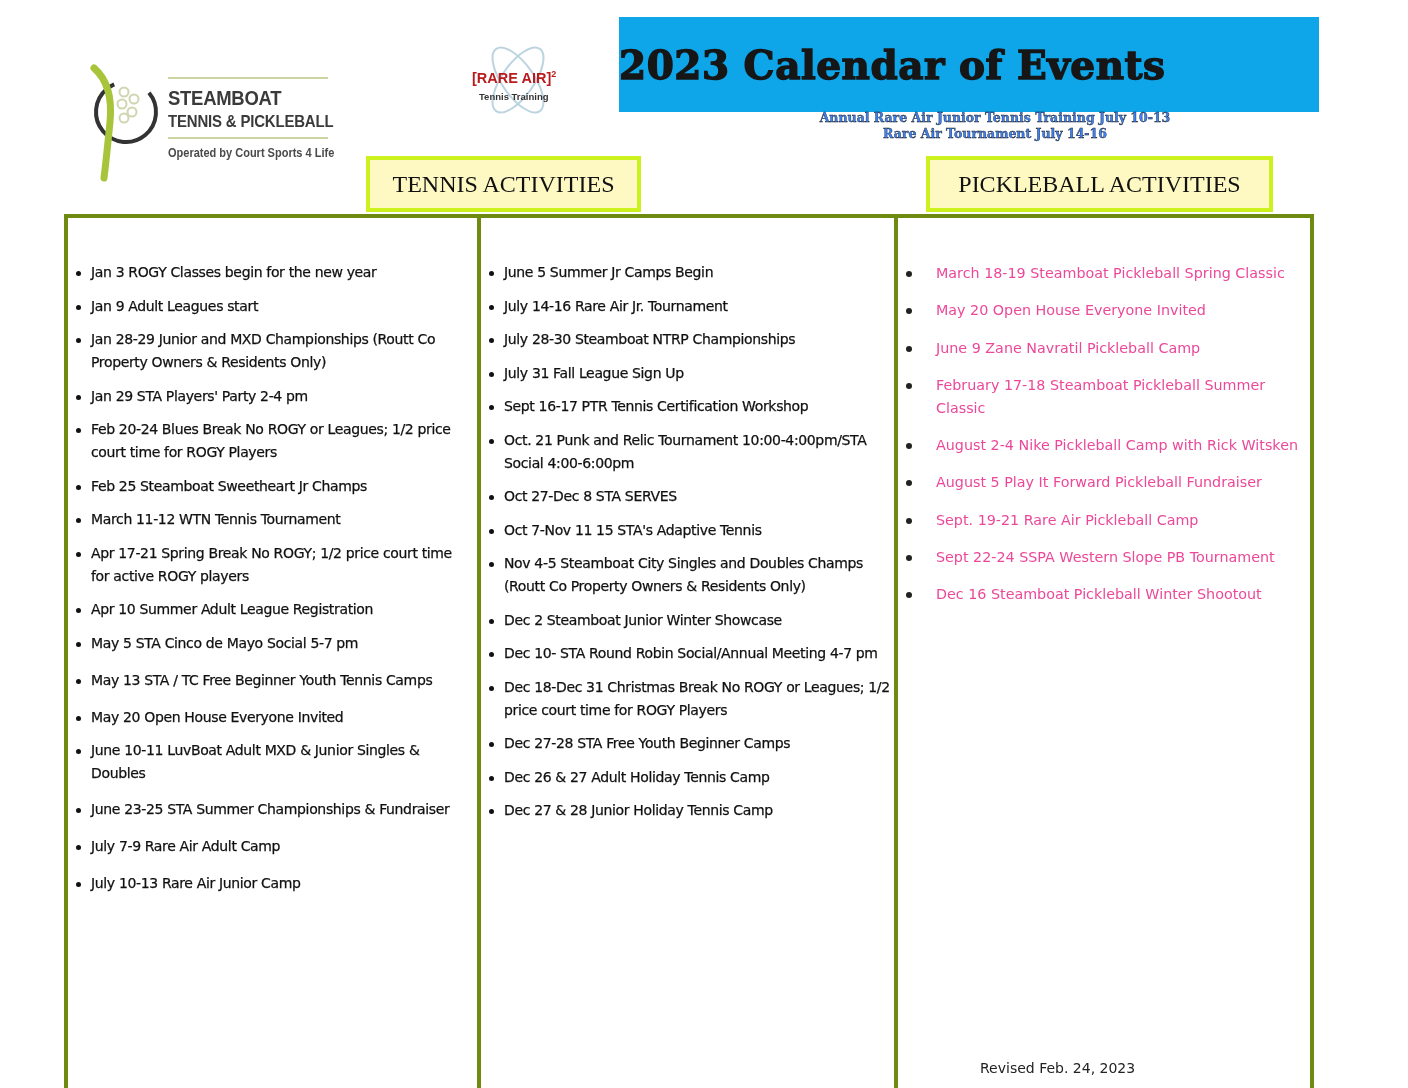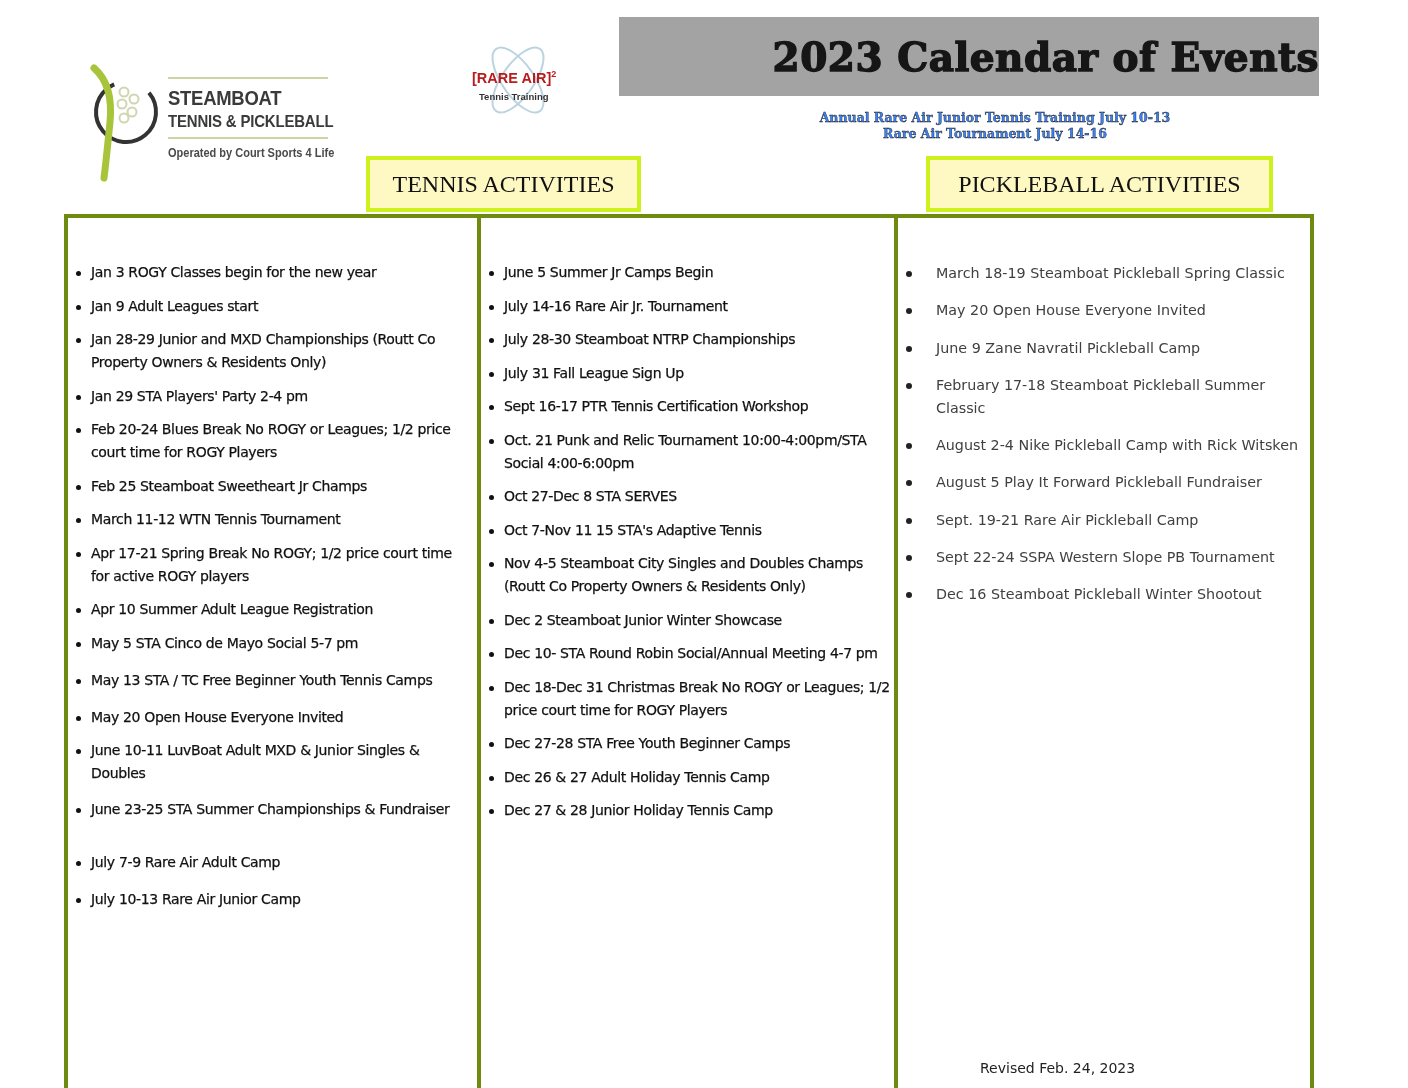--- a/index.html
+++ b/index.html
@@ -16,21 +16,21 @@
   .logo-steamboat .tag { position: absolute; left: 80px; top: 84px; font-family: "Liberation Sans", sans-serif; font-weight: bold; font-size: 12.5px; color: #4a4a4a; white-space: nowrap; transform: scaleX(0.88); transform-origin: left; }
 
   
   .logo-rareair { position: absolute; left: 462px; top: 42px; width: 120px; height: 78px; }
   .logo-rareair svg { position: absolute; left: 0; top: 0; }
   .logo-rareair .ra-title { position: absolute; left: 10px; top: 27px; font-family: "Liberation Sans", sans-serif; font-weight: bold; font-size: 14.5px; color: #b91c1c; white-space: nowrap; }
   .logo-rareair .ra-title sup { font-size: 9px; }
   .logo-rareair .ra-sub { position: absolute; left: 17px; top: 49px; font-family: "Liberation Sans", sans-serif; font-weight: bold; font-size: 9.5px; color: #333; white-space: nowrap; }
 
   
-  .title-banner { position: absolute; left: 619px; top: 17px; width: 700px; height: 79px; background: #a3a3a3; display: flex; align-items: center; justify-content: flex-end; }
+  .title-banner { position: absolute; left: 619px; top: 17px; width: 700px; height: 95px; background: #0ea5e9; display: flex; align-items: center; justify-content: flex-start; }
   .title-banner h1 { font-family: "DejaVu Serif", serif; font-weight: 900; font-size: 39px; color: #161616; letter-spacing: 0.5px; -webkit-text-stroke: 1.4px #161616; }
 
   .subtitle { position: absolute; left: 760px; top: 110px; width: 470px; text-align: center; font-family: "DejaVu Serif", serif; font-weight: bold; font-size: 12.5px; line-height: 16px; color: #3b82f6; -webkit-text-stroke: 0.4px #222; }
 
   
   .section-box { position: absolute; height: 56px; border: 4px solid #ccf11c; background: #fef9c3; display: flex; align-items: center; justify-content: center; font-family: "Liberation Serif", serif; font-size: 24px; color: #111; }
   .section-tennis { left: 366px; top: 156px; width: 275px; }
   .section-pickle { left: 926px; top: 156px; width: 347px; }
 
   
@@ -41,21 +41,21 @@
   .col-3 { flex: 1; }
 
   .event-list { list-style: none; position: absolute; }
   .col-1 .event-list { left: 4px; top: 43px; width: 402px; }
   .col-2 .event-list { left: 4px; top: 43px; width: 405px; }
   .event { position: relative; padding-left: 19px; font-family: "DejaVu Sans", sans-serif; font-size: 14px; line-height: 23px; color: #111; letter-spacing: -0.35px; }
   .event::before { content: ""; position: absolute; left: 4px; top: 10px; width: 5px; height: 5px; border-radius: 50%; background: #111; }
   .col-1 .event, .col-2 .event { margin-bottom: 10.5px; font-weight: 500; -webkit-text-stroke: 0.25px #111; }
 
   .col-3 .event-list { left: 4px; top: 44px; width: 400px; }
-  .col-3 .event { padding-left: 34px; font-size: 14.3px; color: #404040; margin-bottom: 14.3px; letter-spacing: 0; }
+  .col-3 .event { padding-left: 34px; font-size: 14.3px; color: #ec4899; margin-bottom: 14.3px; letter-spacing: 0; }
   .col-3 .event::before { left: 4px; top: 9px; width: 6px; height: 6px; background: #222; }
 
   .revised { position: absolute; left: 82px; top: 842px; font-family: "DejaVu Sans", sans-serif; font-size: 14px; color: #222; }
 </style>
 </head>
 <body>
 
 <div class="logo-steamboat">
   <svg width="80" height="120" viewBox="0 0 80 120">
     <circle cx="38" cy="50" r="30" fill="none" stroke="#333" stroke-width="4" stroke-dasharray="150 40" transform="rotate(-40 38 50)"></circle>
@@ -103,21 +103,21 @@
       <li class="event">Jan 29 STA Players' Party 2-4 pm</li>
       <li class="event">Feb 20-24 Blues Break  No ROGY or Leagues; 1/2 price court time for ROGY Players</li>
       <li class="event">Feb 25 Steamboat Sweetheart Jr Champs</li>
       <li class="event">March 11-12 WTN Tennis Tournament</li>
       <li class="event">Apr 17-21 Spring Break No ROGY; 1/2 price court time for active ROGY players</li>
       <li class="event">Apr 10  Summer Adult League Registration</li>
       <li class="event" style="margin-bottom:14px">May 5  STA Cinco de Mayo Social 5-7 pm</li>
       <li class="event" style="margin-bottom:14px">May 13 STA / TC Free Beginner Youth Tennis Camps</li>
       <li class="event">May 20 Open House Everyone Invited</li>
       <li class="event" style="margin-bottom:13px"> June 10-11 LuvBoat Adult MXD &amp; Junior Singles &amp; Doubles</li>
-      <li class="event" style="margin-bottom:30px">June 23-25 STA Summer Championships &amp; Fundraiser</li>
+      <li class="event" style="margin-bottom:14px">June 23-25 STA Summer Championships &amp; Fundraiser</li>
       <li class="event" style="margin-bottom:14px">July 7-9 Rare Air Adult Camp</li>
       <li class="event">July 10-13 Rare Air Junior Camp</li>
     </ul>
   </div>
 
   <div class="col col-2">
     <ul class="event-list">
       <li class="event">June 5  Summer Jr Camps Begin</li>
       <li class="event">July 14-16  Rare Air Jr. Tournament</li>
       <li class="event">July 28-30 Steamboat NTRP Championships</li>

